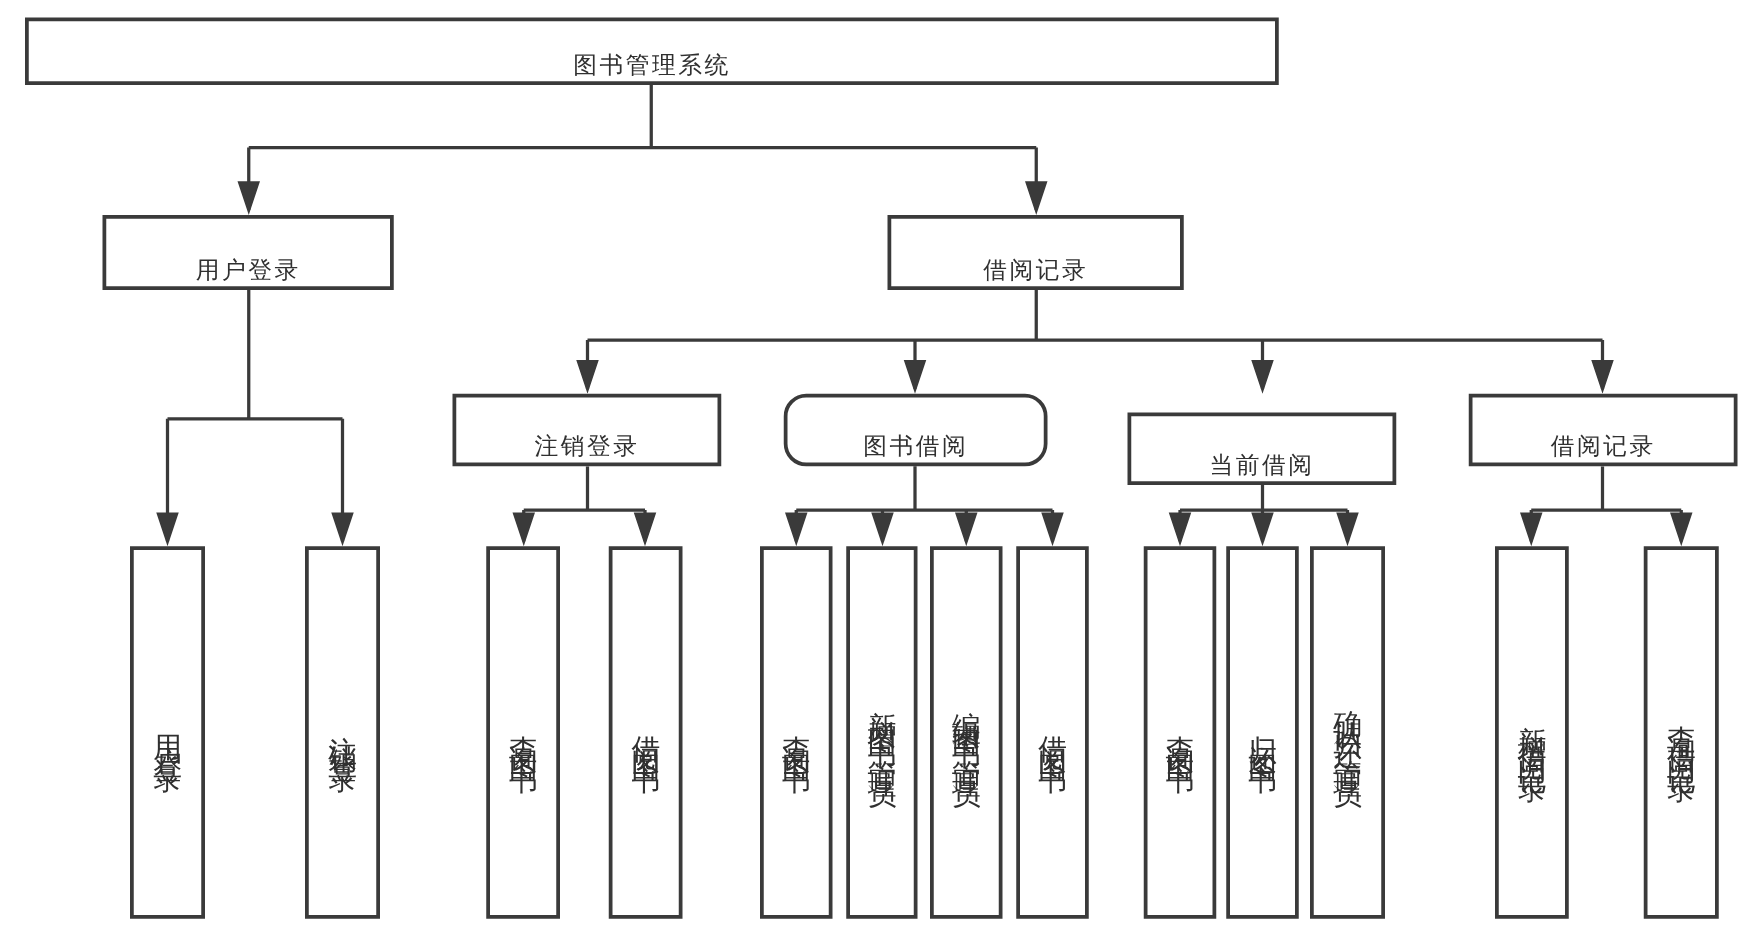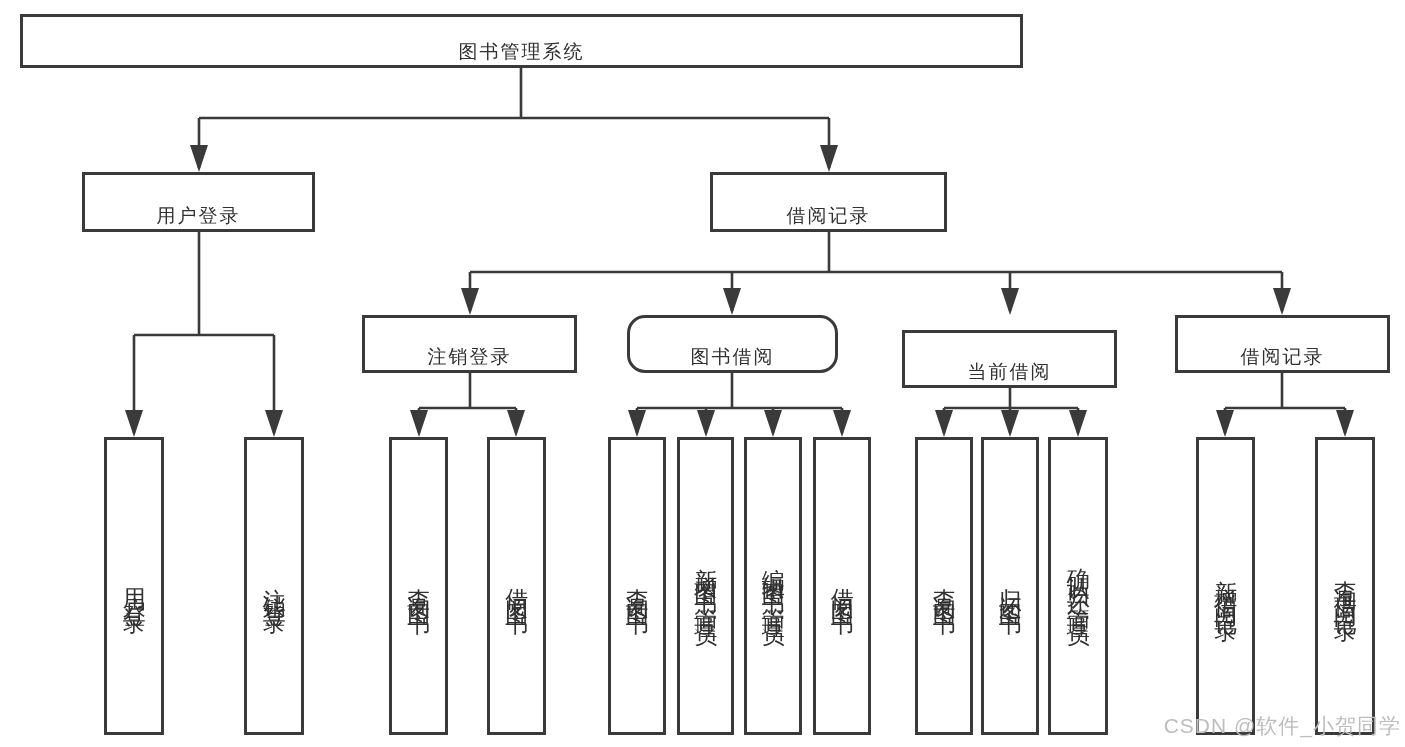--- a/index.html
+++ b/index.html
@@ -120,15 +120,14 @@
     <span class="lbl">确认归还（管理员）</span>
   </div>
 
   <div class="leaf" style="left:1196px;top:437px;width:59px;height:298px;">
     <span class="lbl">新增借阅记录</span>
   </div>
   <div class="leaf" style="left:1315px;top:437px;width:60px;height:298px;">
     <span class="lbl">查询借阅记录</span>
   </div>
 
-  <div class="watermark">CSDN @软件_小贺同学</div>
 
 </div>
 
 </body></html>

